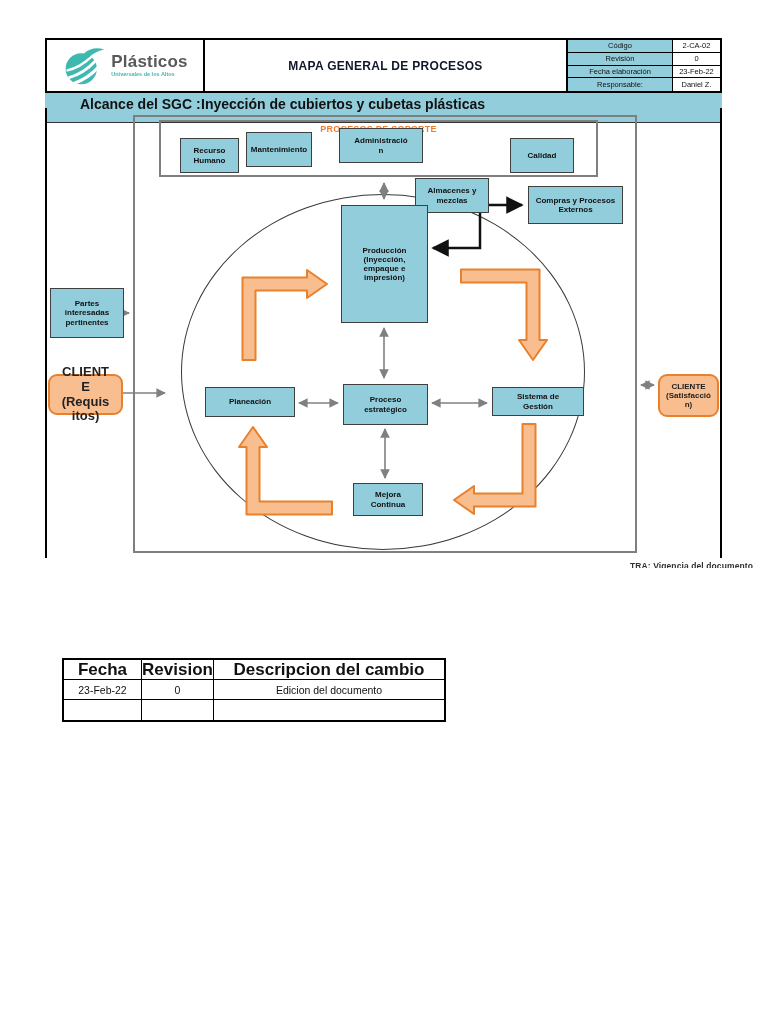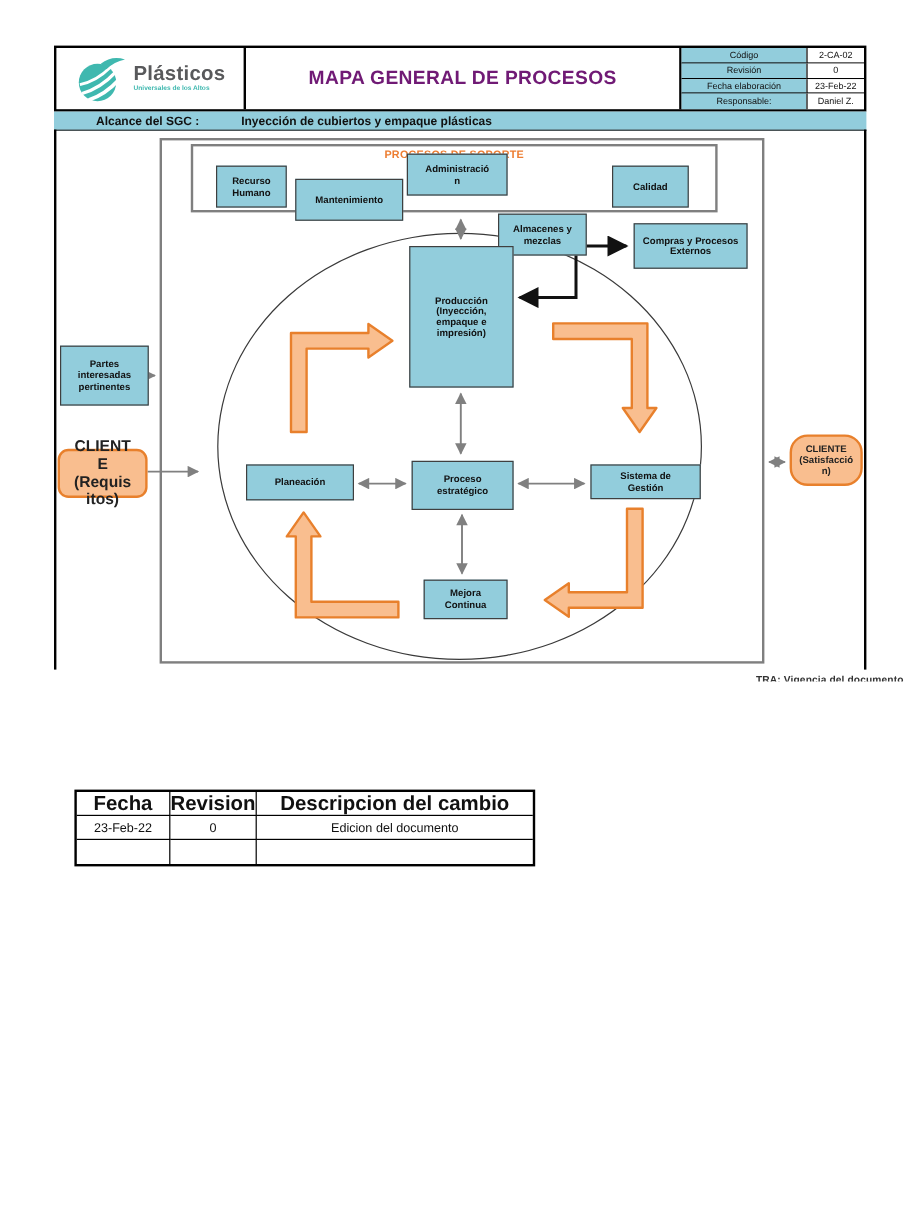--- a/index.html
+++ b/index.html
@@ -6,29 +6,29 @@
   body{width:768px;height:1024px;position:relative;font-family:"Liberation Sans",sans-serif;color:#111;overflow:hidden;}
   .abs{position:absolute;box-sizing:border-box;}
 
   
   .hdr{left:45px;top:38px;width:677px;height:55px;border:2px solid #000;background:#fff;display:flex;}
   .logo-cell{width:158px;border-right:2px solid #000;display:flex;align-items:center;justify-content:center;gap:5px;box-sizing:border-box;}
   .logo-text{display:flex;flex-direction:column;line-height:1;}
   .brand{font-size:17px;font-weight:bold;color:#58595b;letter-spacing:.2px;}
   .tagline{font-size:5.5px;font-weight:bold;color:#3fb8af;margin-top:2px;}
   .title-cell{flex:1;display:flex;align-items:center;justify-content:center;border-right:2px solid #000;box-sizing:border-box;}
-  .title-cell span{font-size:16px;font-weight:bold;color:#701a75;letter-spacing:.3px;}
+  .title-cell span{font-size:12px;font-weight:bold;color:#0f172a;letter-spacing:.3px;}
   .meta{width:152px;display:grid;grid-template-columns:1fr 48px;grid-auto-rows:1fr;}
   .meta div{display:flex;align-items:center;justify-content:center;font-size:7.5px;box-sizing:border-box;}
   .m-label{background:#92cddc;border-bottom:1px solid #000;}
   .m-value{background:#fff;border-bottom:1px solid #000;border-left:1px solid #000;}
   .m-last{border-bottom:none;}
 
   
-  .scope{left:45px;top:93px;width:677px;height:16px;background:#92cddc;border-bottom:1px solid #333;font-size:10px;font-weight:bold;}
+  .scope{left:45px;top:93px;width:677px;height:30px;background:#92cddc;border-bottom:1px solid #333;font-size:14px;font-weight:bold;}
   .scope span{position:absolute;top:3px;}
   .scope .s1{left:35px;}
   .scope .s2{left:156px;}
 
   
   .page-borders{left:45px;top:108px;width:677px;height:450px;border-left:2px solid #000;border-right:2px solid #000;}
 
   
   .dgm-frame{left:133px;top:115px;width:504px;height:438px;border:2px solid #7f7f7f;}
   .soporte{left:159px;top:120px;width:439px;height:57px;border:2px solid #7f7f7f;text-align:center;}
@@ -83,21 +83,21 @@
       <div class="m-value">0</div>
       <div class="m-label">Fecha elaboración</div>
       <div class="m-value">23-Feb-22</div>
       <div class="m-label m-last">Responsable:</div>
       <div class="m-value m-last">Daniel Z.</div>
     </div>
   </div>
 
   <div class="abs scope">
     <span class="s1">Alcance del SGC :</span>
-    <span class="s2">Inyección de cubiertos y empaque plásticas</span>
+    <span class="s2">Inyección de cubiertos y cubetas plásticas</span>
   </div>
 
   <div class="abs page-borders"></div>
 
   <div class="abs dgm-frame"></div>
   <div class="abs soporte">
     <div class="soporte-title">PROCESOS DE SOPORTE</div>
   </div>
   <div class="abs ellipse"></div>
 
@@ -126,21 +126,21 @@
       <polygon points="242.5,360 242.5,277.5 307,277.5 307,270 327,284 307,298 307,290.5 255.5,290.5 255.5,360"></polygon>
       <polygon points="461,269.5 539.5,269.5 539.5,340 547,340 533,360 519,340 526.5,340 526.5,282.5 461,282.5"></polygon>
       <polygon points="522.5,424 535.5,424 535.5,506.5 474,506.5 474,514 454,500 474,486 474,493.5 522.5,493.5"></polygon>
       <polygon points="332,514.5 246.5,514.5 246.5,447 239,447 253,427 267,447 259.5,447 259.5,501.5 332,501.5"></polygon>
     </g>
   </svg>
 
   <div class="abs bx" style="left:180px;top:138px;width:59px;height:35px;">
     <span>Recurso Humano</span>
   </div>
-  <div class="abs bx" style="left:246px;top:149px;width:90px;height:35px;">
+  <div class="abs bx" style="left:246px;top:132px;width:66px;height:35px;">
     <span>Mantenimiento</span>
   </div>
   <div class="abs bx" style="left:339px;top:128px;width:84px;height:35px;">
     <span class="narrow" style="max-width:56px;">Administración</span>
   </div>
   <div class="abs bx" style="left:415px;top:138px;width:74px;height:35px;margin-top:40px;">
     <span>Almacenes y mezclas</span>
   </div>
   <div class="abs bx" style="left:510px;top:138px;width:64px;height:35px;">
     <span>Calidad</span>
@@ -164,21 +164,21 @@
   <div class="abs bx" style="left:353px;top:483px;width:70px;height:33px;">
     <span class="narrow" style="max-width:42px;">Mejora Continua</span>
   </div>
   <div class="abs bx" style="left:50px;top:288px;width:74px;height:50px;">
     <span style="max-width:62px;">Partes interesadas pertinentes</span>
   </div>
 
   <div class="abs obx" style="left:48px;top:374px;width:75px;height:41px;">
     <span class="narrow" style="max-width:48px;">CLIENTE (Requisitos)</span>
   </div>
-  <div class="abs obx" style="left:658px;top:362px;width:61px;height:43px;font-size:8px;border-radius:15px;">
+  <div class="abs obx" style="left:658px;top:374px;width:61px;height:43px;font-size:8px;">
     <span class="narrow" style="max-width:46px;">CLIENTE (Satisfacción)</span>
   </div>
 
   <div class="abs footnote">
     <span>TRA: Vigencia del documento</span>
   </div>
 
   <div class="abs rev">
     <div class="th br bb">Fecha</div>
     <div class="th br bb">Revision</div>

